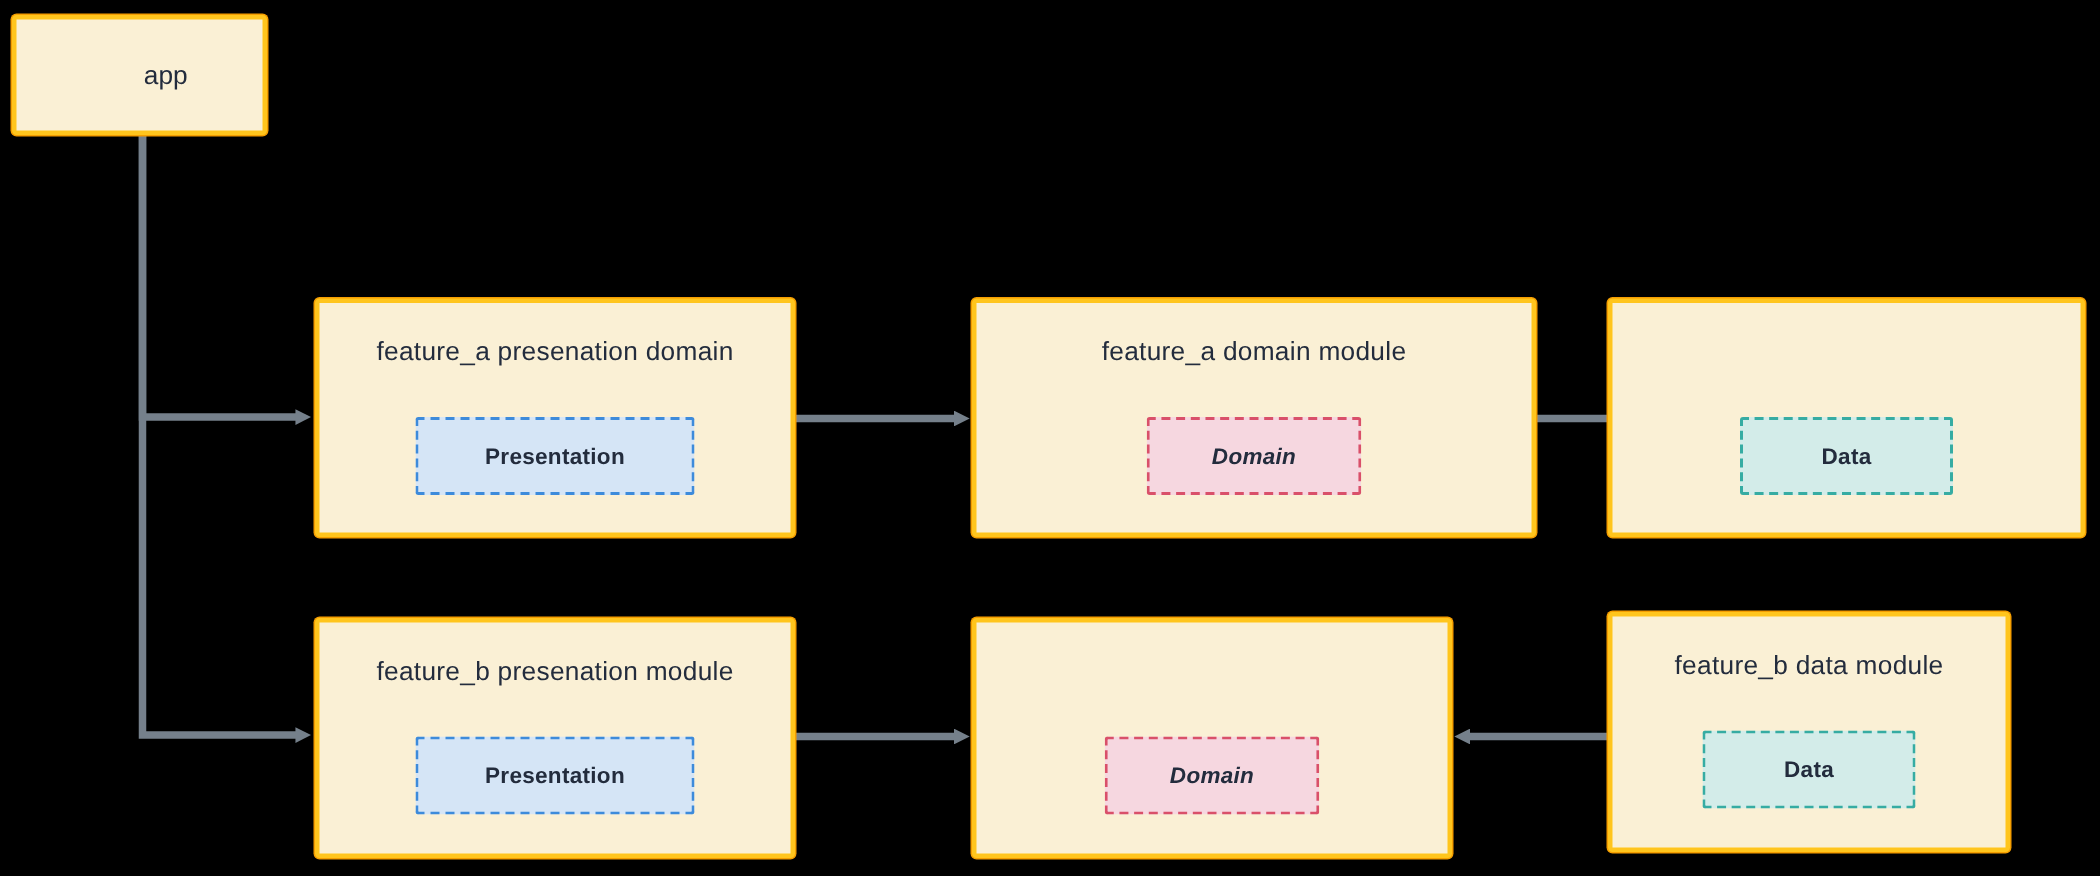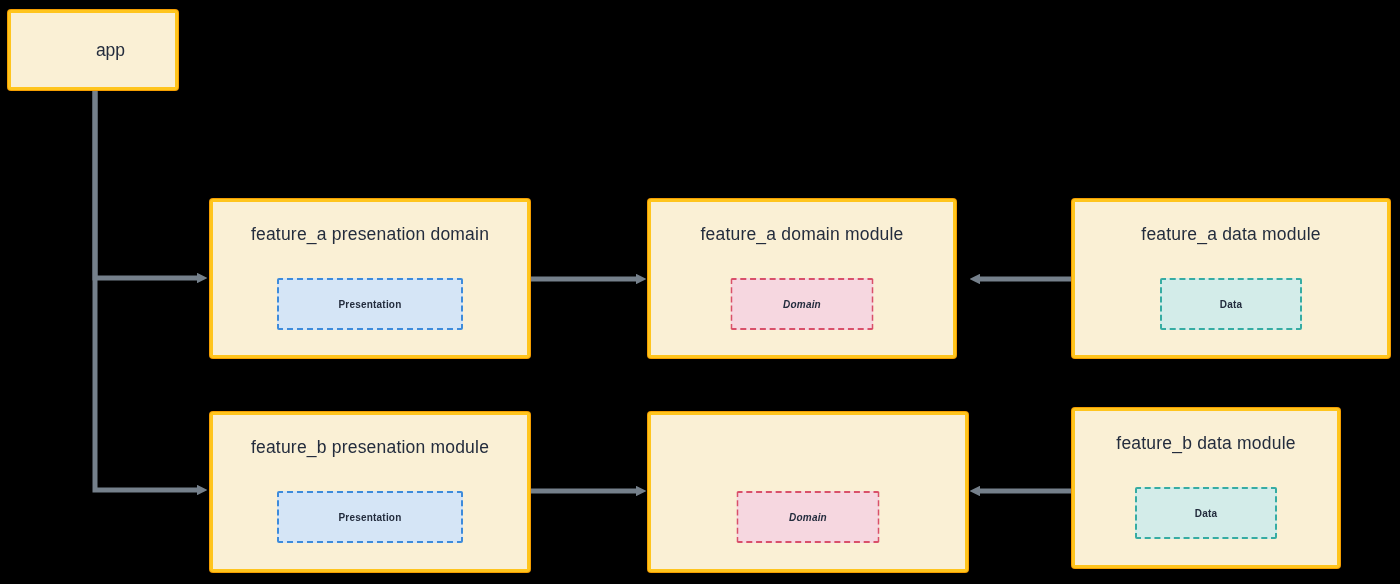--- a/index.html
+++ b/index.html
@@ -31,34 +31,34 @@
     box-shadow:0 0 0 1px var(--module-border-outline,#F59E00);
     border-radius:3px;
     box-sizing:border-box;
     color:var(--text,#232C3D);
     padding-left:35px;
   }
   .n-app{left:8px;top:10px;width:170px;height:80px;
     display:flex;align-items:center;justify-content:center;}
   .app-label{font-size:17.5px;}
   .n-a-pres{left:210px;top:199px;width:320px;height:159px;}
-  .n-a-dom {left:648px;top:199px;width:308px;height:159px;}
+  .n-a-dom {left:648px;top:199px;width:376px;height:159px;}
   .n-a-data{left:1072px;top:199px;width:318px;height:159px;}
   .n-b-pres{left:210px;top:412px;width:320px;height:160px;}
   .n-b-dom {left:648px;top:412px;width:320px;height:160px;}
   .n-b-data{left:1072px;top:408px;width:268px;height:160px;}
   .module-title{
     position:absolute;top:22px;left:0;width:100%;
     text-align:center;font-size:17.5px;letter-spacing:.2px;
   }
   .layer-box{
     position:absolute;top:76px;left:50%;transform:translateX(-50%);
     height:52px;border:2px dashed;border-radius:2px;
     display:flex;align-items:center;justify-content:center;
-    font-size:10px;font-weight:bold;letter-spacing:.2px;
+    font-size:15px;font-weight:bold;letter-spacing:.2px;
     box-sizing:border-box;
   }
   .layer-presentation{
     width:186px;
     background:var(--presentation-fill,#D5E5F6);
     border-color:var(--presentation-border,#3D8BDB);
   }
   .layer-domain{
     width:143px;
     background:var(--domain-fill,#F6D7E0);
@@ -102,21 +102,20 @@
   </div>
 
   <div class="node n-a-dom">
     <div class="module-title">feature_a domain module</div>
     <div class="layer-box layer-domain">
       <span>Domain</span>
     </div>
   </div>
 
   <div class="node n-a-data">
-    <div class="module-title">feature_a data module</div>
     <div class="layer-box layer-data">
       <span>Data</span>
     </div>
   </div>
 
   <div class="node n-b-pres">
     <div class="module-title">feature_b presenation module</div>
     <div class="layer-box layer-presentation">
       <span>Presentation</span>
     </div>

